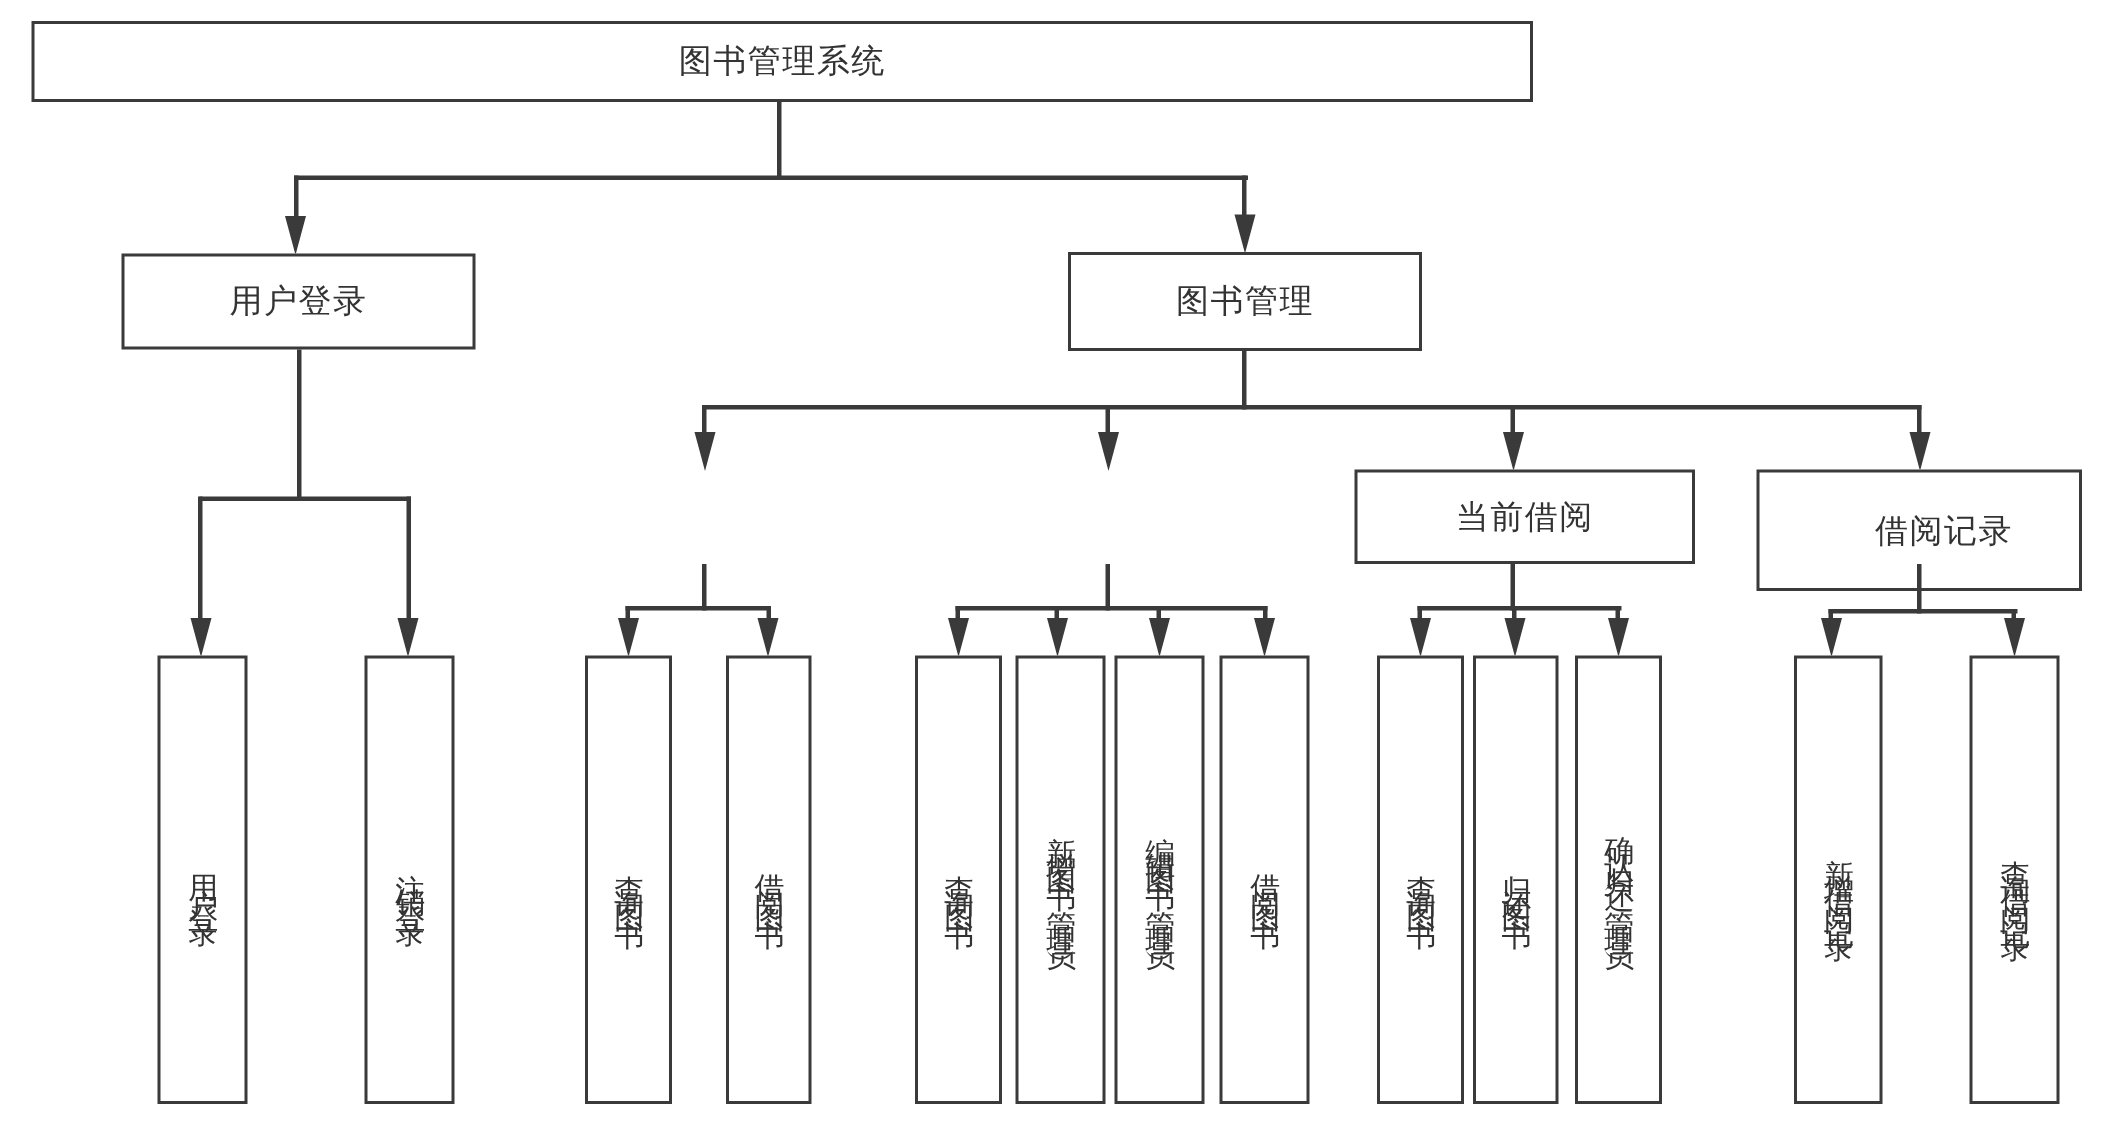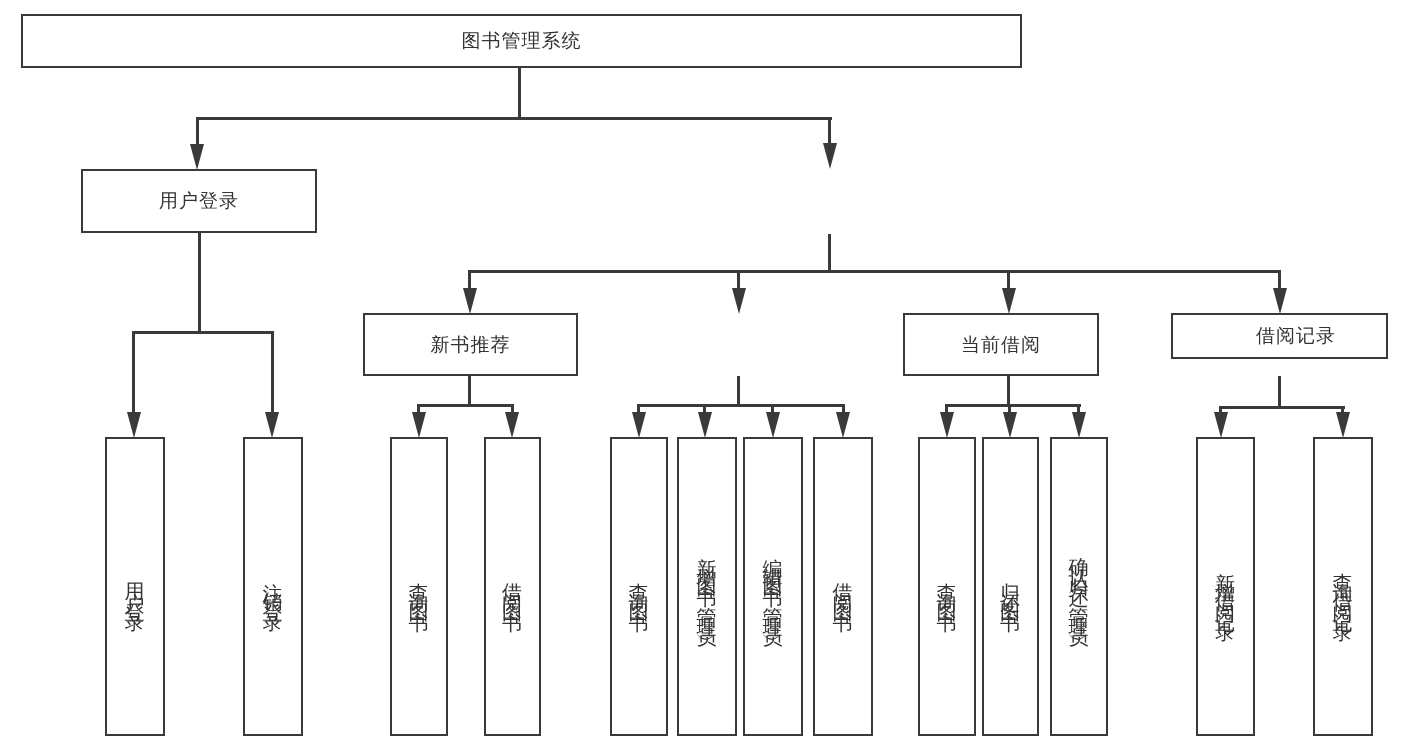--- a/index.html
+++ b/index.html
@@ -7,21 +7,21 @@
     position:relative; width:1405px; height:747px;
     background:#ffffff; overflow:hidden;
     font-family:"Liberation Sans", sans-serif;
     color:#333333;
   }
   .box {
     position:absolute; box-sizing:border-box;
     border:2.5px solid #3a3a3a; background:#ffffff;
     display:flex; align-items:center; justify-content:center;
   }
-  .hbox { font-size:19px; letter-spacing:1px; }
+  .hbox { font-size:22px; letter-spacing:1px; }
   .vbox .vtext {
     writing-mode:vertical-rl; text-orientation:mixed;
     font-size:20px; letter-spacing:10px; line-height:1;
   }
   .line { position:absolute; background:#3a3a3a; }
   .arrowhead {
     position:absolute; width:0; height:0;
     border-left:7px solid transparent;
     border-right:7px solid transparent;
     border-top:26px solid #3a3a3a;
@@ -45,46 +45,46 @@
   <div class="line" style="left:518px; top:67px; width:3px; height:52px;"></div>
   <div class="line" style="left:196px; top:117px; width:636px; height:3px;"></div>
   <div class="line" style="left:196px; top:117px; width:3px; height:30px;"></div>
   <div class="arrowhead" style="left:190px; top:144px;"></div>
   <div class="line" style="left:828px; top:117px; width:3px; height:30px;"></div>
   <div class="arrowhead" style="left:823px; top:143px;"></div>
 
   <div class="box hbox" style="left:81px; top:169px; width:236px; height:64px;">
     <span>用户登录</span>
   </div>
+  <div class="box hbox" style="left:712px; top:168px; width:236px; height:66px;">
+    <span>图书管理</span>
+  </div>
 
   <div class="line" style="left:198px; top:233px; width:3px; height:100px;"></div>
   <div class="line" style="left:133px; top:331px; width:141px; height:3px;"></div>
   <div class="line" style="left:132px; top:331px; width:3px; height:81px;"></div>
   <div class="arrowhead" style="left:127px; top:412px;"></div>
   <div class="line" style="left:271px; top:331px; width:3px; height:81px;"></div>
   <div class="arrowhead" style="left:265px; top:412px;"></div>
 
   <div class="line" style="left:828px; top:234px; width:3px; height:39px;"></div>
   <div class="line" style="left:468px; top:270px; width:813px; height:3px;"></div>
   <div class="line" style="left:468px; top:270px; width:3px; height:20px;"></div>
   <div class="arrowhead" style="left:463px; top:288px;"></div>
   <div class="line" style="left:737px; top:270px; width:3px; height:20px;"></div>
   <div class="arrowhead" style="left:732px; top:288px;"></div>
   <div class="line" style="left:1007px; top:270px; width:3px; height:20px;"></div>
   <div class="arrowhead" style="left:1002px; top:288px;"></div>
   <div class="line" style="left:1278px; top:270px; width:3px; height:20px;"></div>
   <div class="arrowhead" style="left:1273px; top:288px;"></div>
 
-  <div class="box hbox" style="left:363px; top:313px; width:215px; height:63px;">
-    <span>新书推荐</span>
-  </div>
-  <div class="box hbox" style="left:903px; top:313px; width:196px; height:63px;font-family:Liberation Mono, monospace;">
+  <div class="box hbox" style="left:903px; top:313px; width:227px; height:63px;font-family:Liberation Mono, monospace;">
     <span>当前借阅</span>
   </div>
-  <div class="box hbox" style="left:1171px; top:313px; width:217px; height:46px;padding-left:33px;">
+  <div class="box hbox" style="left:1171px; top:313px; width:217px; height:81px;padding-left:33px;">
     <span>借阅记录</span>
   </div>
 
   <div class="line" style="left:468px; top:376px; width:3px; height:31px;"></div>
   <div class="line" style="left:417px; top:404px; width:97px; height:3px;"></div>
   <div class="line" style="left:417px; top:404px; width:3px; height:10px;"></div>
   <div class="arrowhead" style="left:412px; top:412px;"></div>
   <div class="line" style="left:511px; top:404px; width:3px; height:10px;"></div>
   <div class="arrowhead" style="left:505px; top:412px;"></div>
 

